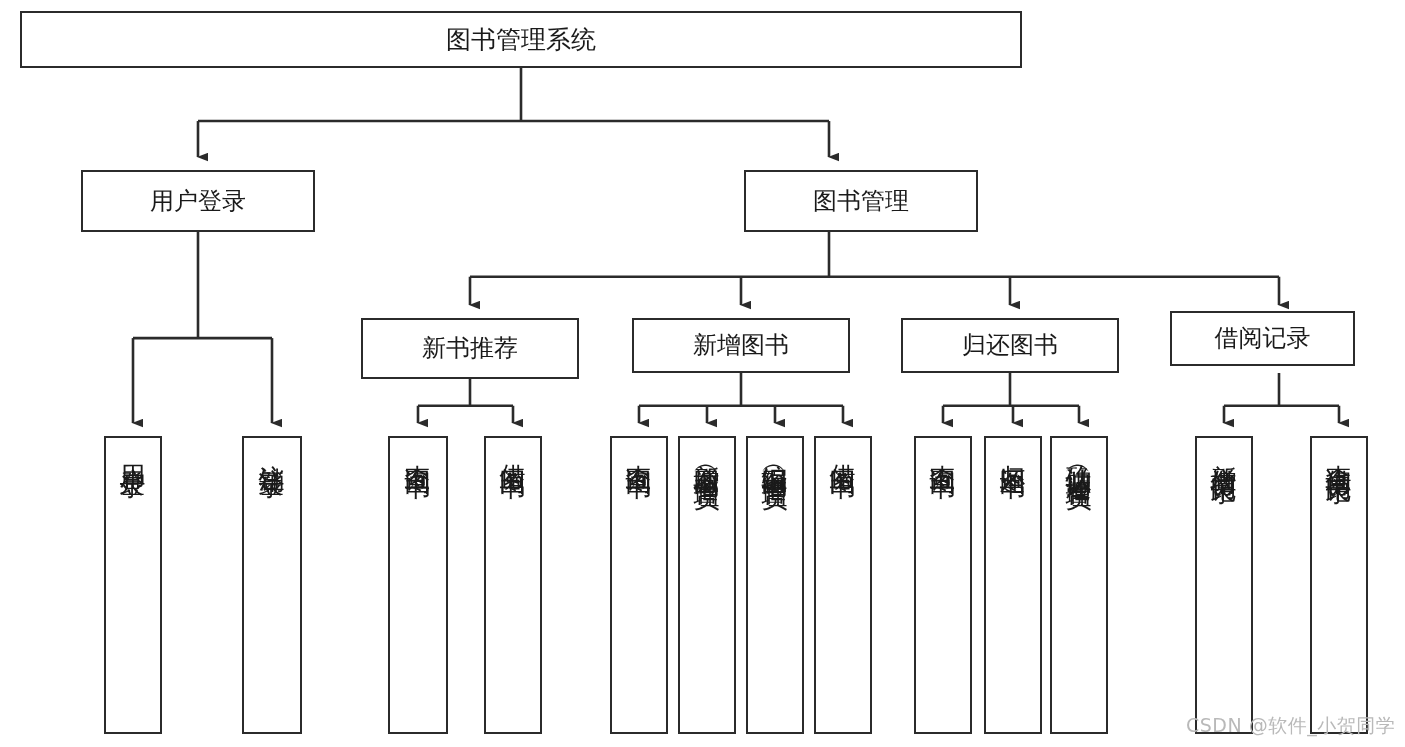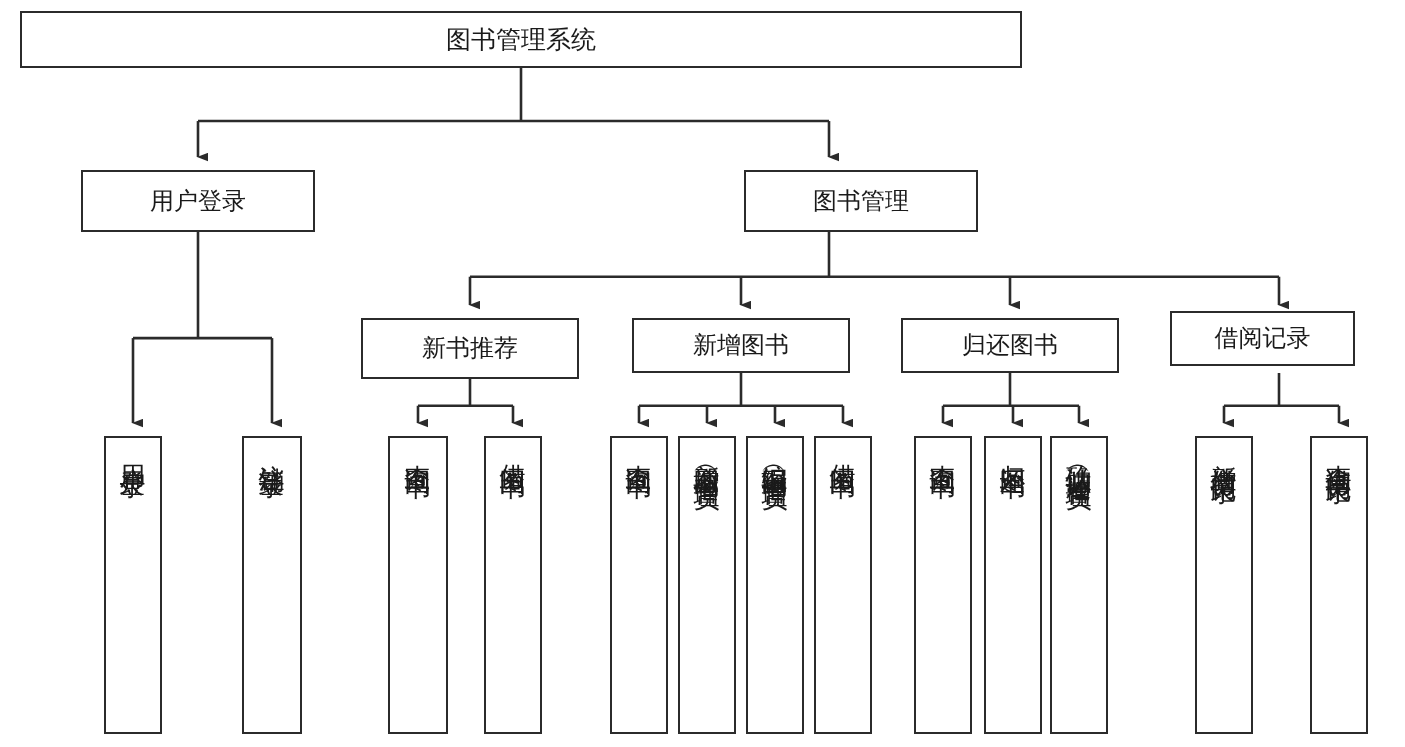--- a/index.html
+++ b/index.html
@@ -171,13 +171,14 @@
         <span class="node-label">确认归还（管理员）</span>
       </div>
       <div class="node vertical" style="left: 1195px; top: 436px; width: 58px; height: 298px;">
         <span class="node-label">新增借阅记录</span>
       </div>
       <div class="node vertical" style="left: 1310px; top: 436px; width: 58px; height: 298px;">
         <span class="node-label">查询借阅记录</span>
       </div>
     </div>
 
+  <div class="watermark">CSDN @软件_小贺同学</div>
 </div>
 
 </body></html>

